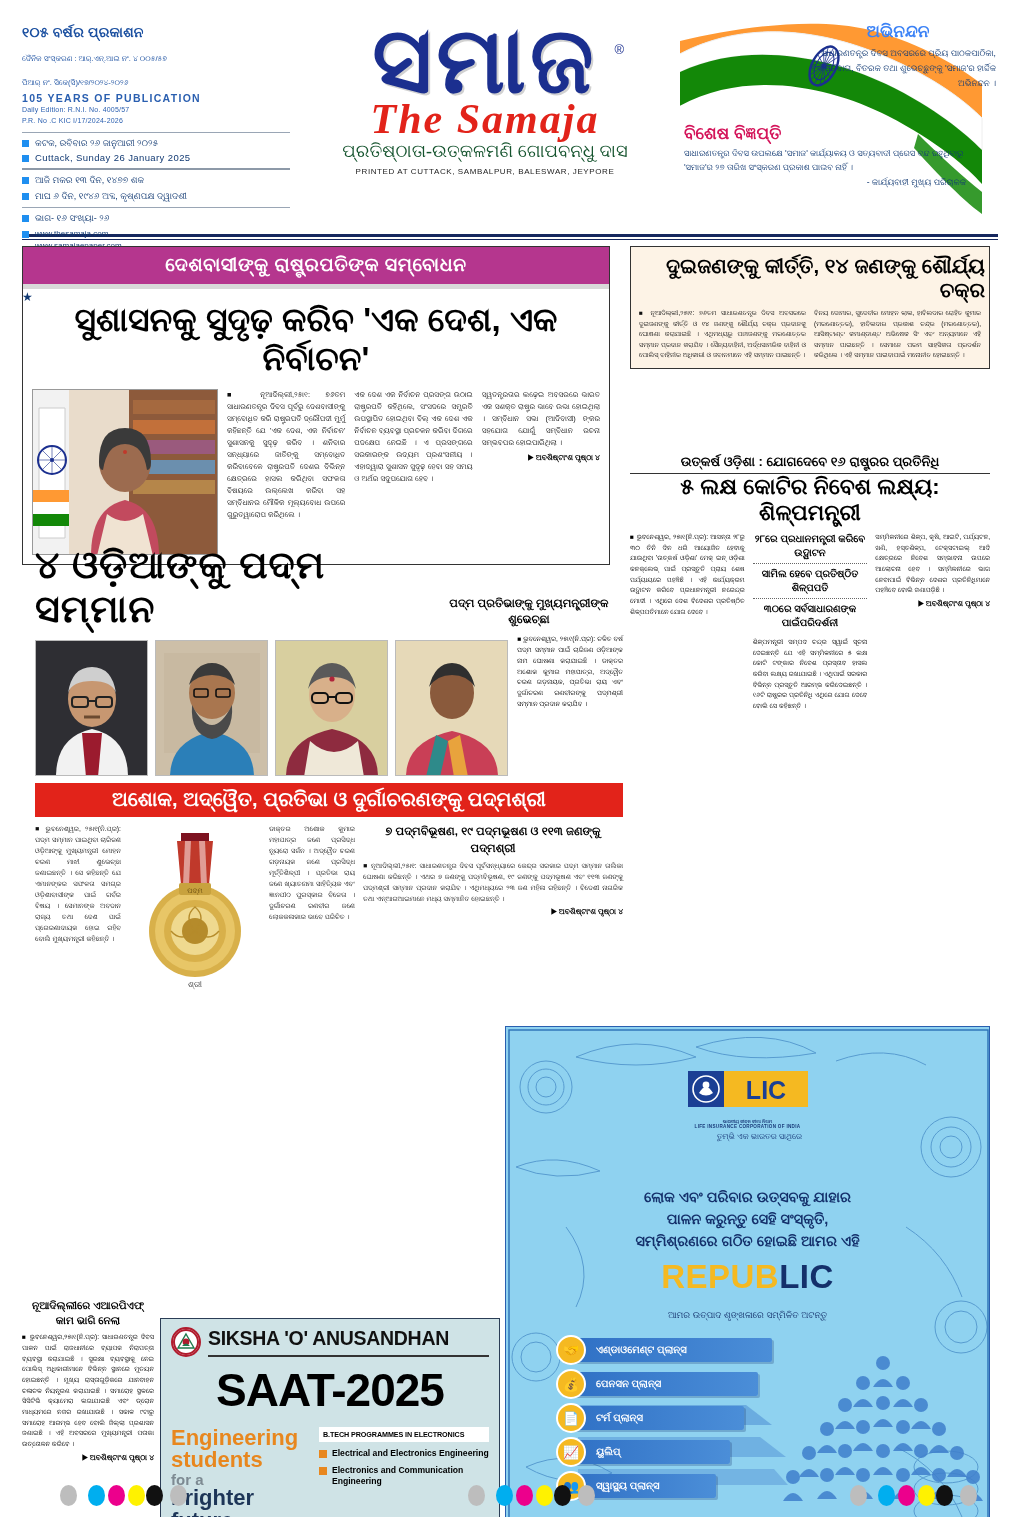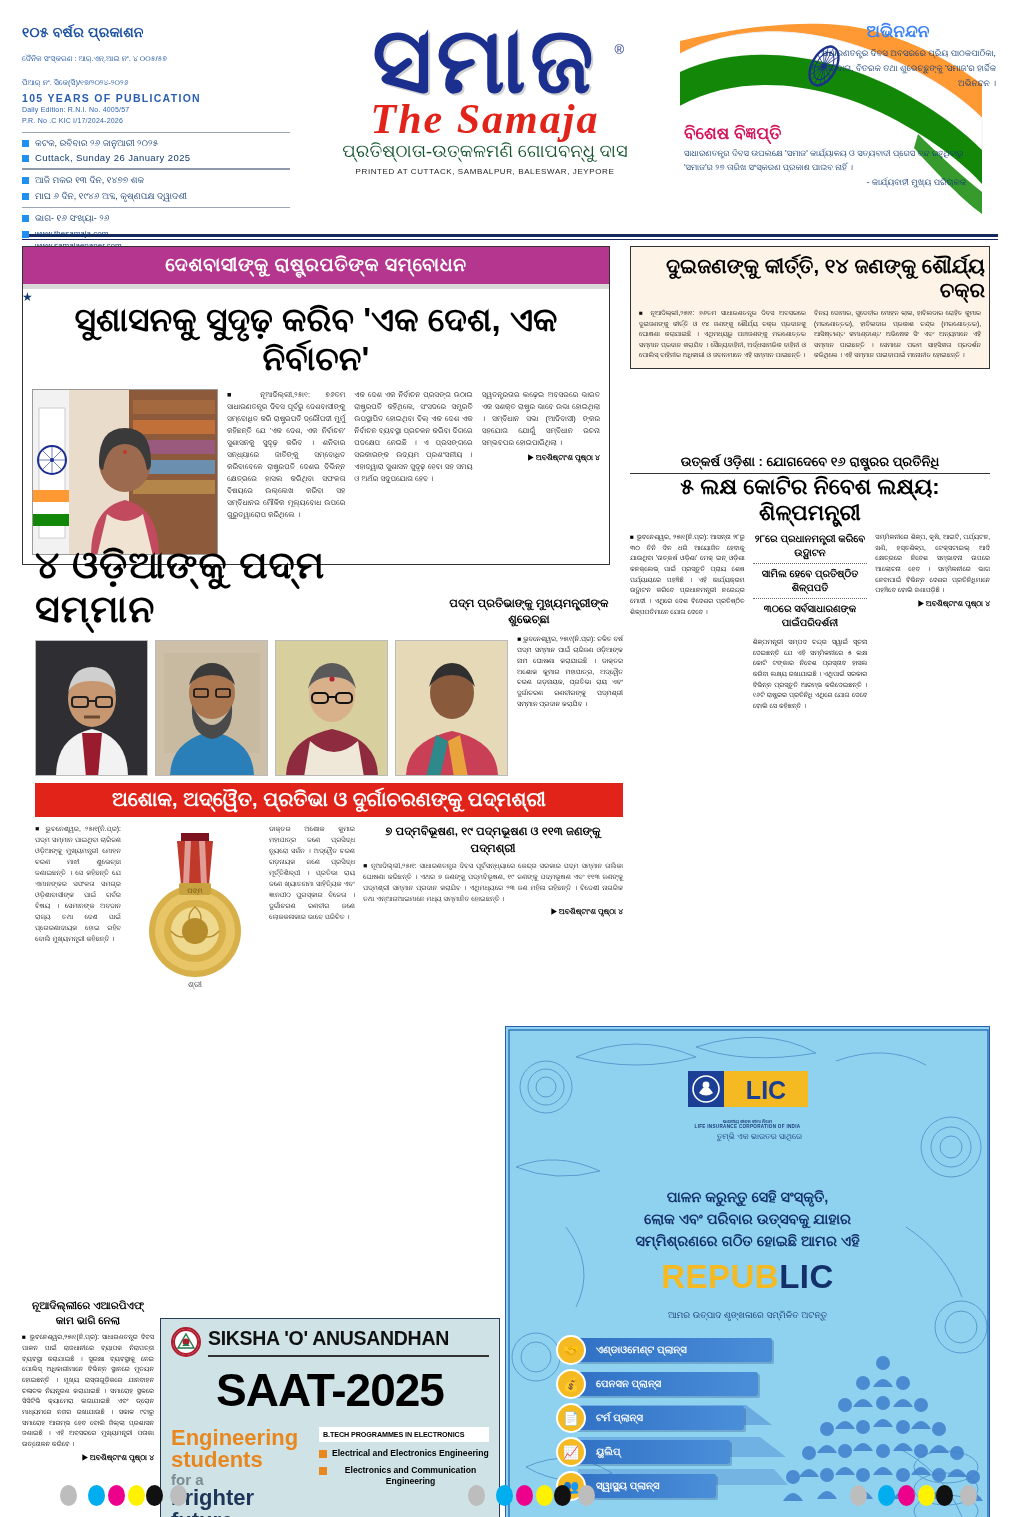--- a/index.html
+++ b/index.html
@@ -110,21 +110,21 @@
   .saat-top { display:flex; gap:7px; }
   .soa-logo { width:30px; height:30px; border-radius:50%; border:2px solid #b01c2e; flex:none; position:relative; background:#fff;}
   .soa-name { font-size:19.5px; font-weight:bold; color:#111; letter-spacing:-.3px; border-bottom:2px solid #333; padding-bottom:1px; flex:1;}
   .saat-title { font-size:46px; font-weight:bold; text-align:center; letter-spacing:-1px; margin:6px 0 10px; font-family:"Liberation Sans", sans-serif;}
   .saat-mid { display:flex; gap:12px; }
   .emp { width:136px; font-size:22px; font-weight:bold; line-height:1.02;}
   .emp .o { color:#e8871e; }
   .emp .sm { font-size:15px; color:#7d8a92;}
   .emp .d { color:#1d3557;}
   .prog-hdr { background:#fff; font-size:7.2px; font-weight:bold; padding:3px 4px; letter-spacing:-.1px;}
-  .prog-item { display:flex; gap:5px; margin-top:6px; font-size:8.6px; font-weight:bold; line-height:1.3;text-align:center;}
+  .prog-item { display:flex; gap:5px; margin-top:6px; font-size:8.6px; font-weight:bold; line-height:1.3;}
   .osq { width:8px; height:8px; background:#e8871e; flex:none; margin-top:2px;}
 
   
   .lic { position:absolute; left:505px; top:780px; width:485px; height:712px; background:#8fd2f0;
          border:1px solid #2a5fb0; overflow:hidden; }
   .lic-inner { position:absolute; inset:0; }
   .lic-logo { width:120px; height:46px; margin:0 auto; display:block; }
   .lic-tag { text-align:center; font-size:8px; color:#1a3b7a; margin-top:3px;padding-left:24px;}
   .lic-msg { text-align:center; font-size:14.5px; font-weight:bold; color:#14306b; line-height:1.5; margin-top:22px;}
   .republic { text-align:center; font-size:33px; font-weight:bold; margin-top:6px; letter-spacing:.5px;}
@@ -513,22 +513,22 @@
             <circle cx="0" cy="-4" r="3.4" fill="#fff"></circle>
           </g>
           <text x="78" y="28" font-size="25" font-weight="bold" text-anchor="middle" fill="#1b3f94" font-family="Liberation Sans, sans-serif">LIC</text>
         </svg>
         <div style="text-align:center;font-size:4.6px;color:#1a3b7a;margin-top:2px;font-weight:bold;">ଭାରତୀୟ ଜୀବନ ବୀମା ନିଗମ</div>
         <div style="text-align:center;font-size:4.6px;color:#1a3b7a;font-weight:bold;letter-spacing:.3px;">LIFE INSURANCE CORPORATION OF INDIA</div>
         <div class="lic-tag">ତୁମ୍ଭି ଏକ ଭାରତର ସାଥିରେ</div>
       </div>
 
       <div style="position:absolute;left:0;right:0;top:160px;">
+        <div class="lic-msg" style="margin-top:0;">ଲୋକ ଏବଂ ପରିବାର ଉତ୍ସବକୁ ଯାହାର</div>
         <div class="lic-msg" style="margin-top:0;">ପାଳନ କରୁନ୍ତୁ ସେହି ସଂସ୍କୃତି,</div>
-        <div class="lic-msg" style="margin-top:0;">ଲୋକ ଏବଂ ପରିବାର ଉତ୍ସବକୁ ଯାହାର</div>
         <div class="lic-msg" style="margin-top:0;">ସମ୍ମିଶ୍ରଣରେ ଗଠିତ ହୋଇଛି ଆମର ଏହି</div>
         <div class="republic">
           <span class="y">REPUB</span><span class="b">LIC</span>
         </div>
         <div class="lic-sub">ଆମର ଉତ୍ପାଦ ଶୃଙ୍ଖଳାରେ ସମ୍ମିଳିତ ଅଟନ୍ତୁ</div>
       </div>
 
       <div class="steps" style="position:absolute;left:0;right:0;top:300px;height:180px;">
         <svg style="position:absolute;left:42px;top:2px;" width="240" height="172" viewBox="0 0 240 172">
           <path d="M30 2 h140 l26 20 h-166z" fill="#3f7fcc" opacity=".55"></path>

